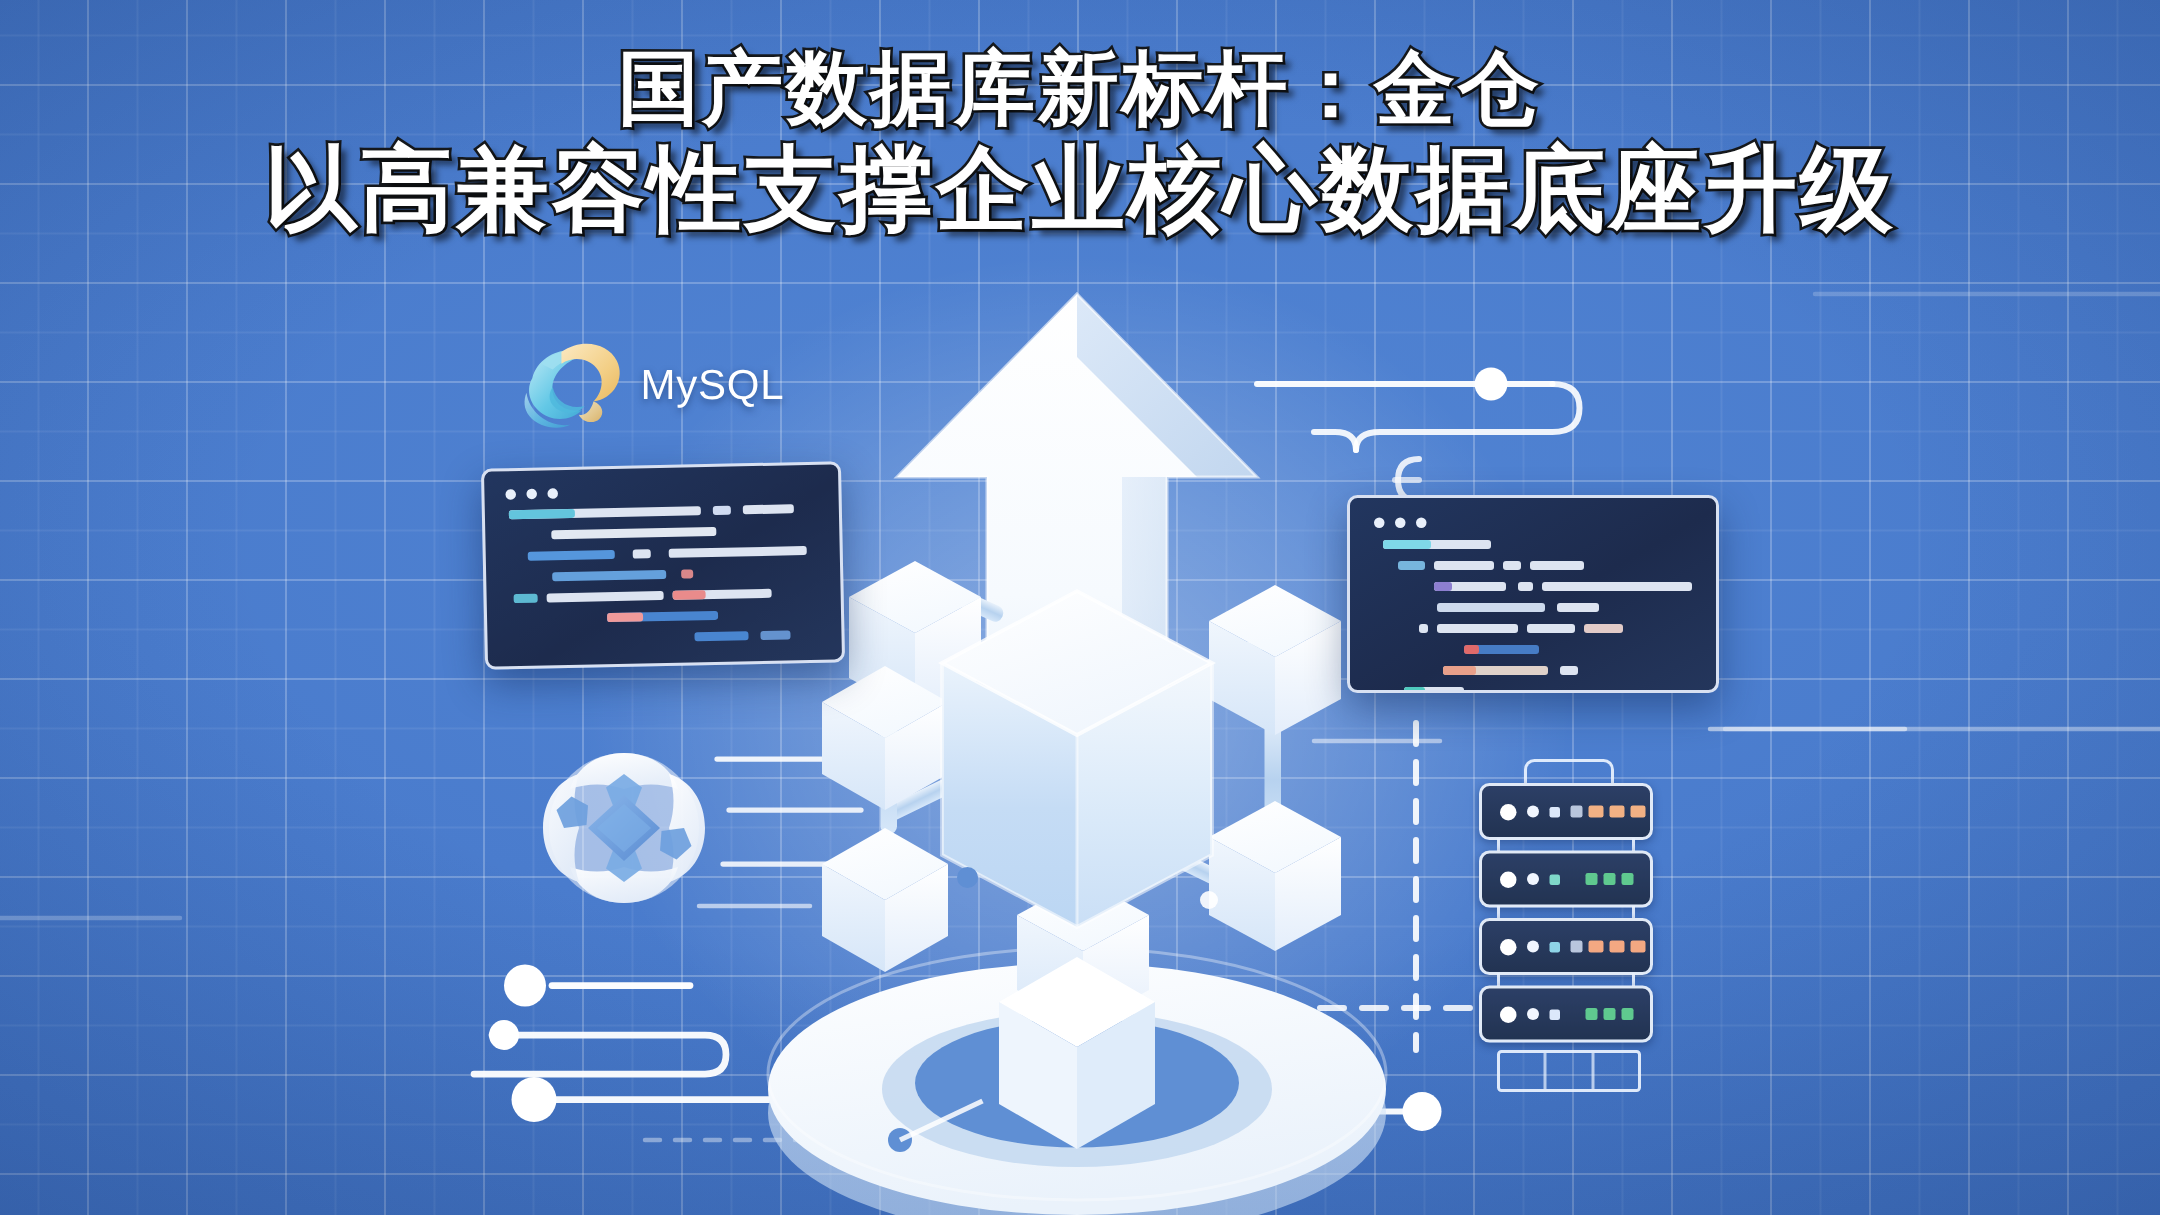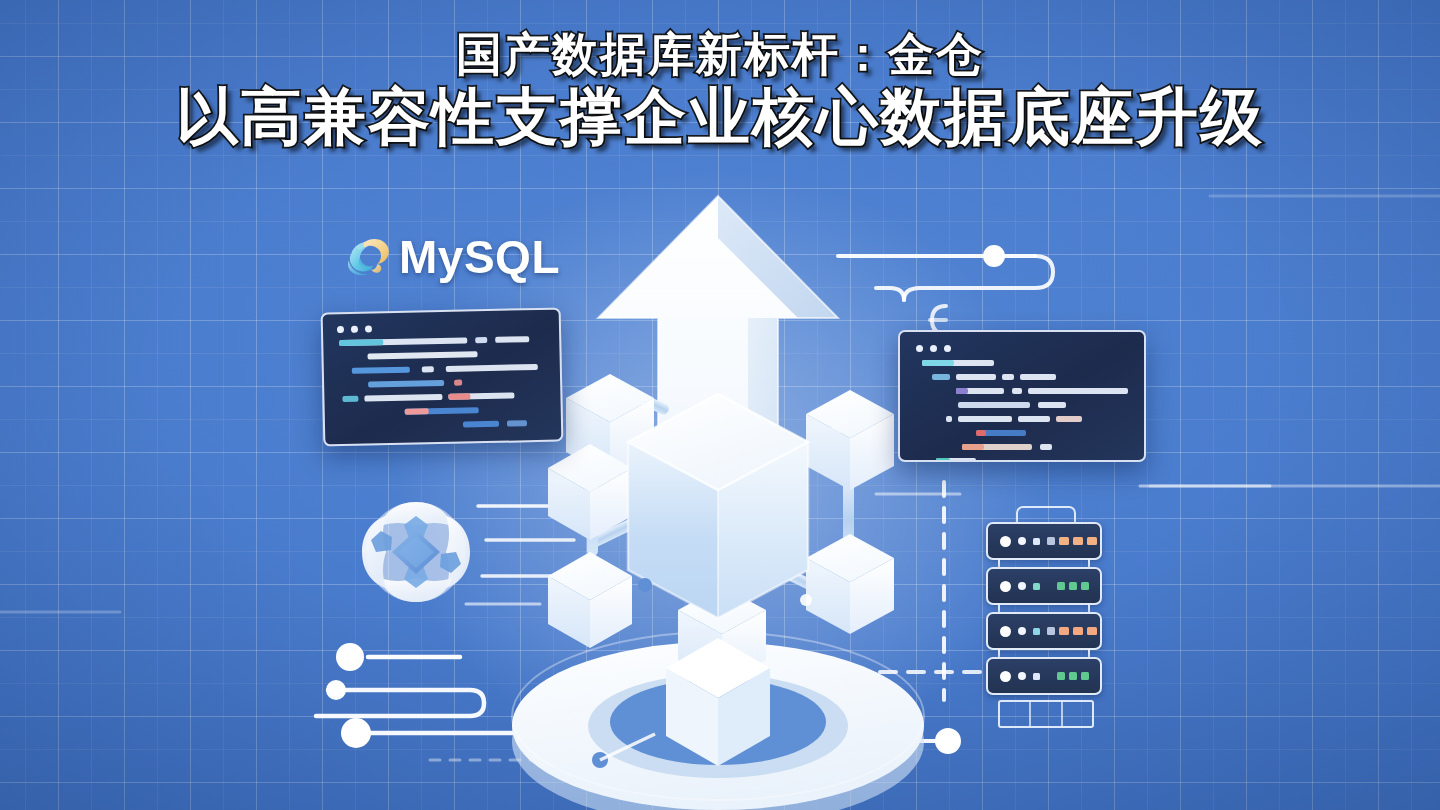--- a/index.html
+++ b/index.html
@@ -48,36 +48,36 @@
   }
   .title-line {
     color: #ffffff;
     font-weight: 700;
     letter-spacing: 2px;
     line-height: 1.16;
     -webkit-text-stroke: 3.5px #15181c;
     paint-order: stroke fill;
     text-shadow: 5px 5px 4px rgba(0,0,0,0.55);
   }
-  .title-main { font-size: 46px; }
+  .title-main { font-size: 54px; }
   .title-sub  { font-size: 62px; }
 
   
   .mysql-logo {
     position: absolute;
     left: 345px; top: 222px;
     width: 215px; height: 70px;
     display: flex; align-items: center;
     z-index: 22;
   }
   .mysql-mark { width: 78px; height: 68px; }
   .mysql-word {
     color: #ffffff;
-    font-size: 46px;
-    font-weight: 700;
+    font-size: 28px;
+    font-weight: 400;
     letter-spacing: 0.5px;
     margin-left: 4px;
     text-shadow: 0 2px 5px rgba(20,45,95,0.55);
   }
 
   
   .code-window {
     position: absolute;
     border-radius: 7px;
     background: linear-gradient(150deg, #22365f 0%, #1d2b4d 55%, #24365c 100%);

